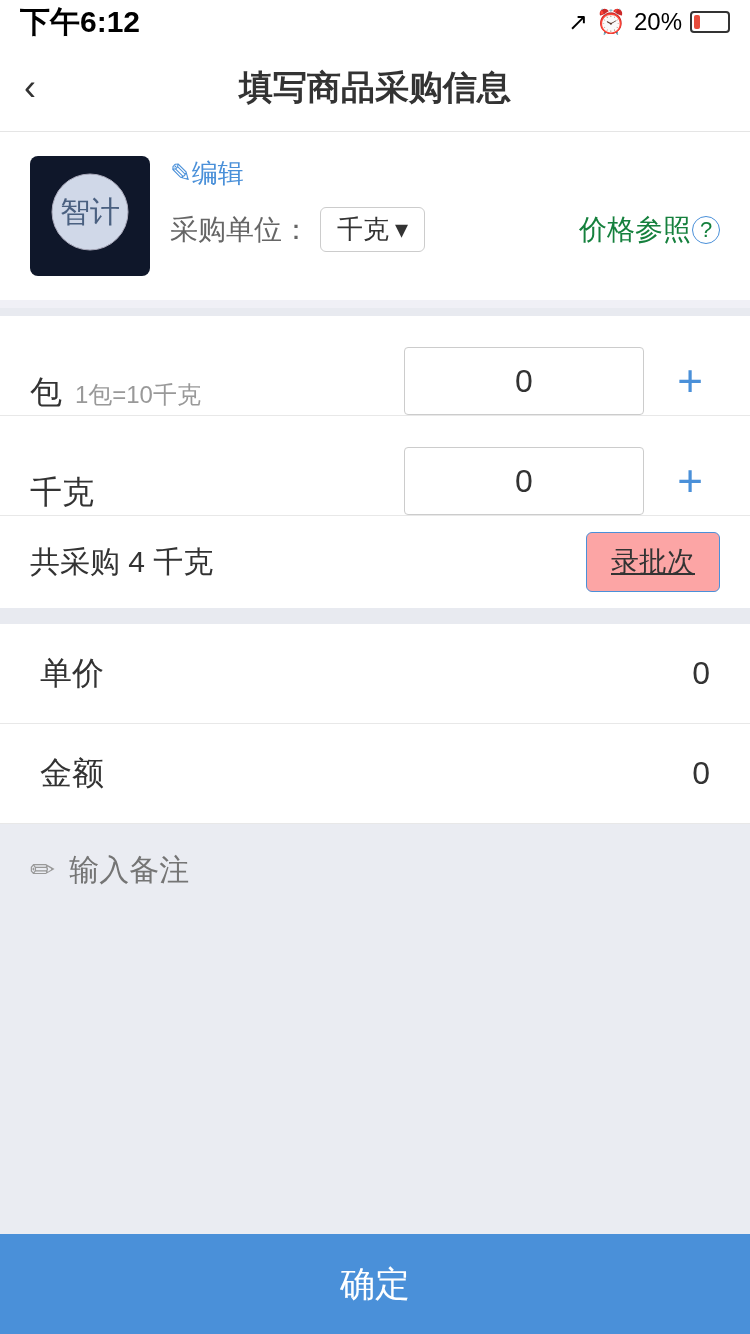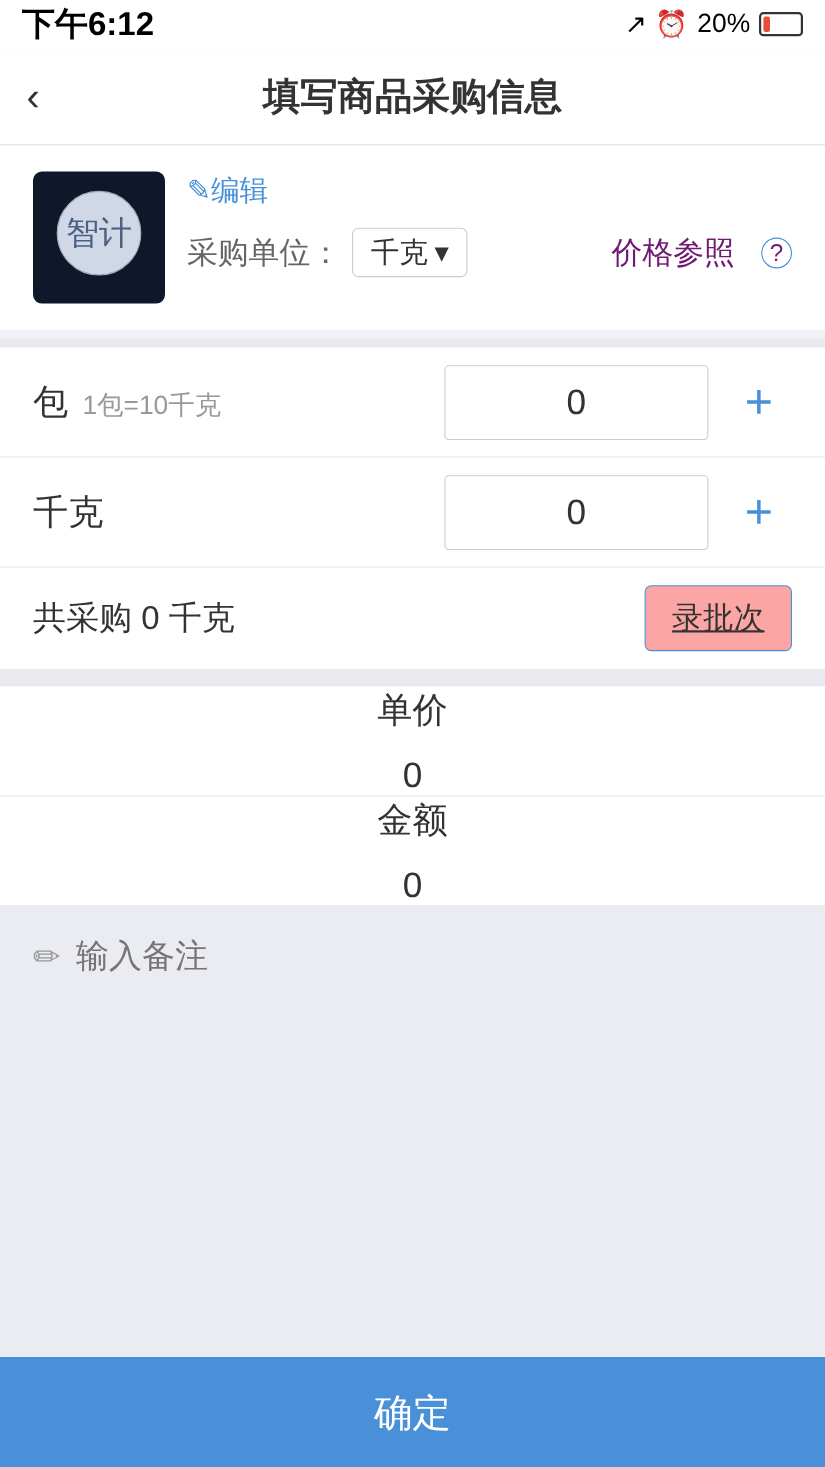--- a/index.html
+++ b/index.html
@@ -156,41 +156,41 @@
       font-size: 26px;
       color: #333;
       background: #fff;
       display: flex;
       align-items: center;
       gap: 6px;
       cursor: pointer;
     }
     .price-ref {
       font-size: 28px;
-      color: #701a75;
-      display: flex;
-      align-items: center;
-      gap: 24px;
+      color: #15803d;
+      display: flex;
+      align-items: center;
+      gap: 1px;
       cursor: pointer;
       text-align: center;
     }
 
     
     .separator {
       height: 8px;
       background: #e8eaf0;
     }
 
     
     .input-section {
       background: #fff;
     }
     .input-row {
       display: flex;
-      align-items: center;
+      align-items: flex-end;
       padding: 0 30px;
       height: 100px;
       border-bottom: 1px solid #e8e8e8;
       gap: 24px;
     }
     .input-label {
       font-size: 32px;
       color: #333;
       min-width: 80px;
     }
@@ -259,21 +259,20 @@
       background: #fff;
       margin-top: 0;
     }
     .price-row {
       display: flex;
       align-items: center;
       justify-content: space-between;
       padding: 0 40px;
       height: 100px;
       border-bottom: 1px solid #e8e8e8;
-      flex-direction: column;
     }
     .price-label {
       font-size: 32px;
       color: #333;
     }
     .price-value {
       font-size: 32px;
       color: #333;
     }
 
@@ -401,21 +400,21 @@
   <div class="input-row">
     <div class="input-label">千克</div>
     <div class="input-field-wrapper">
       <input class="number-input" type="text" value="0" style="">
       <div class="plus-btn">+</div>
     </div>
   </div>
 </div>
 
 <div class="summary-row">
-  <div class="summary-text">共采购 0 千克</div>
+  <div class="summary-text">共采购 4 千克</div>
   <button class="batch-btn">录批次</button>
 </div>
 
 <div class="separator"></div>
 
 <div class="price-section">
   <div class="price-row">
     <div class="price-label">单价</div>
     <div class="price-value">0</div>
   </div>

